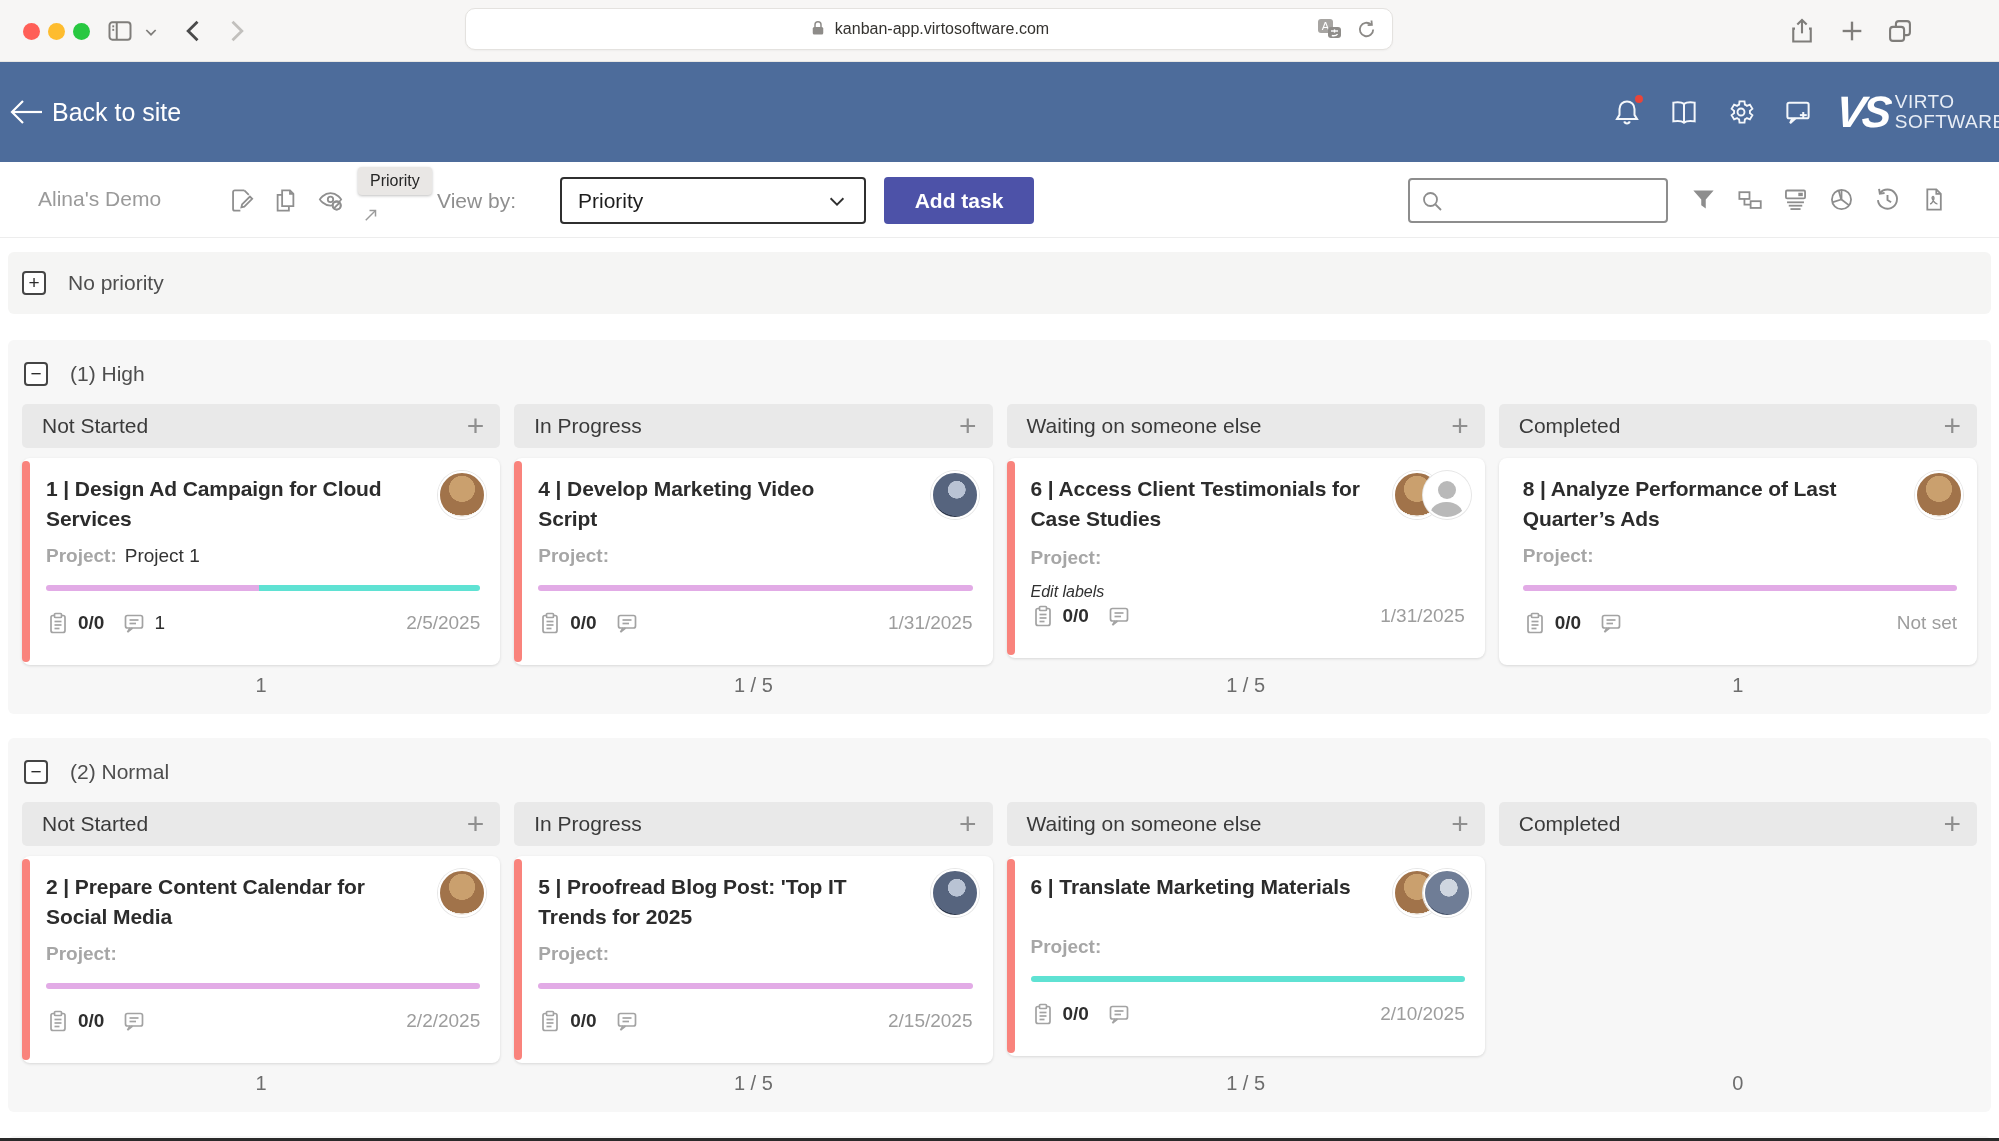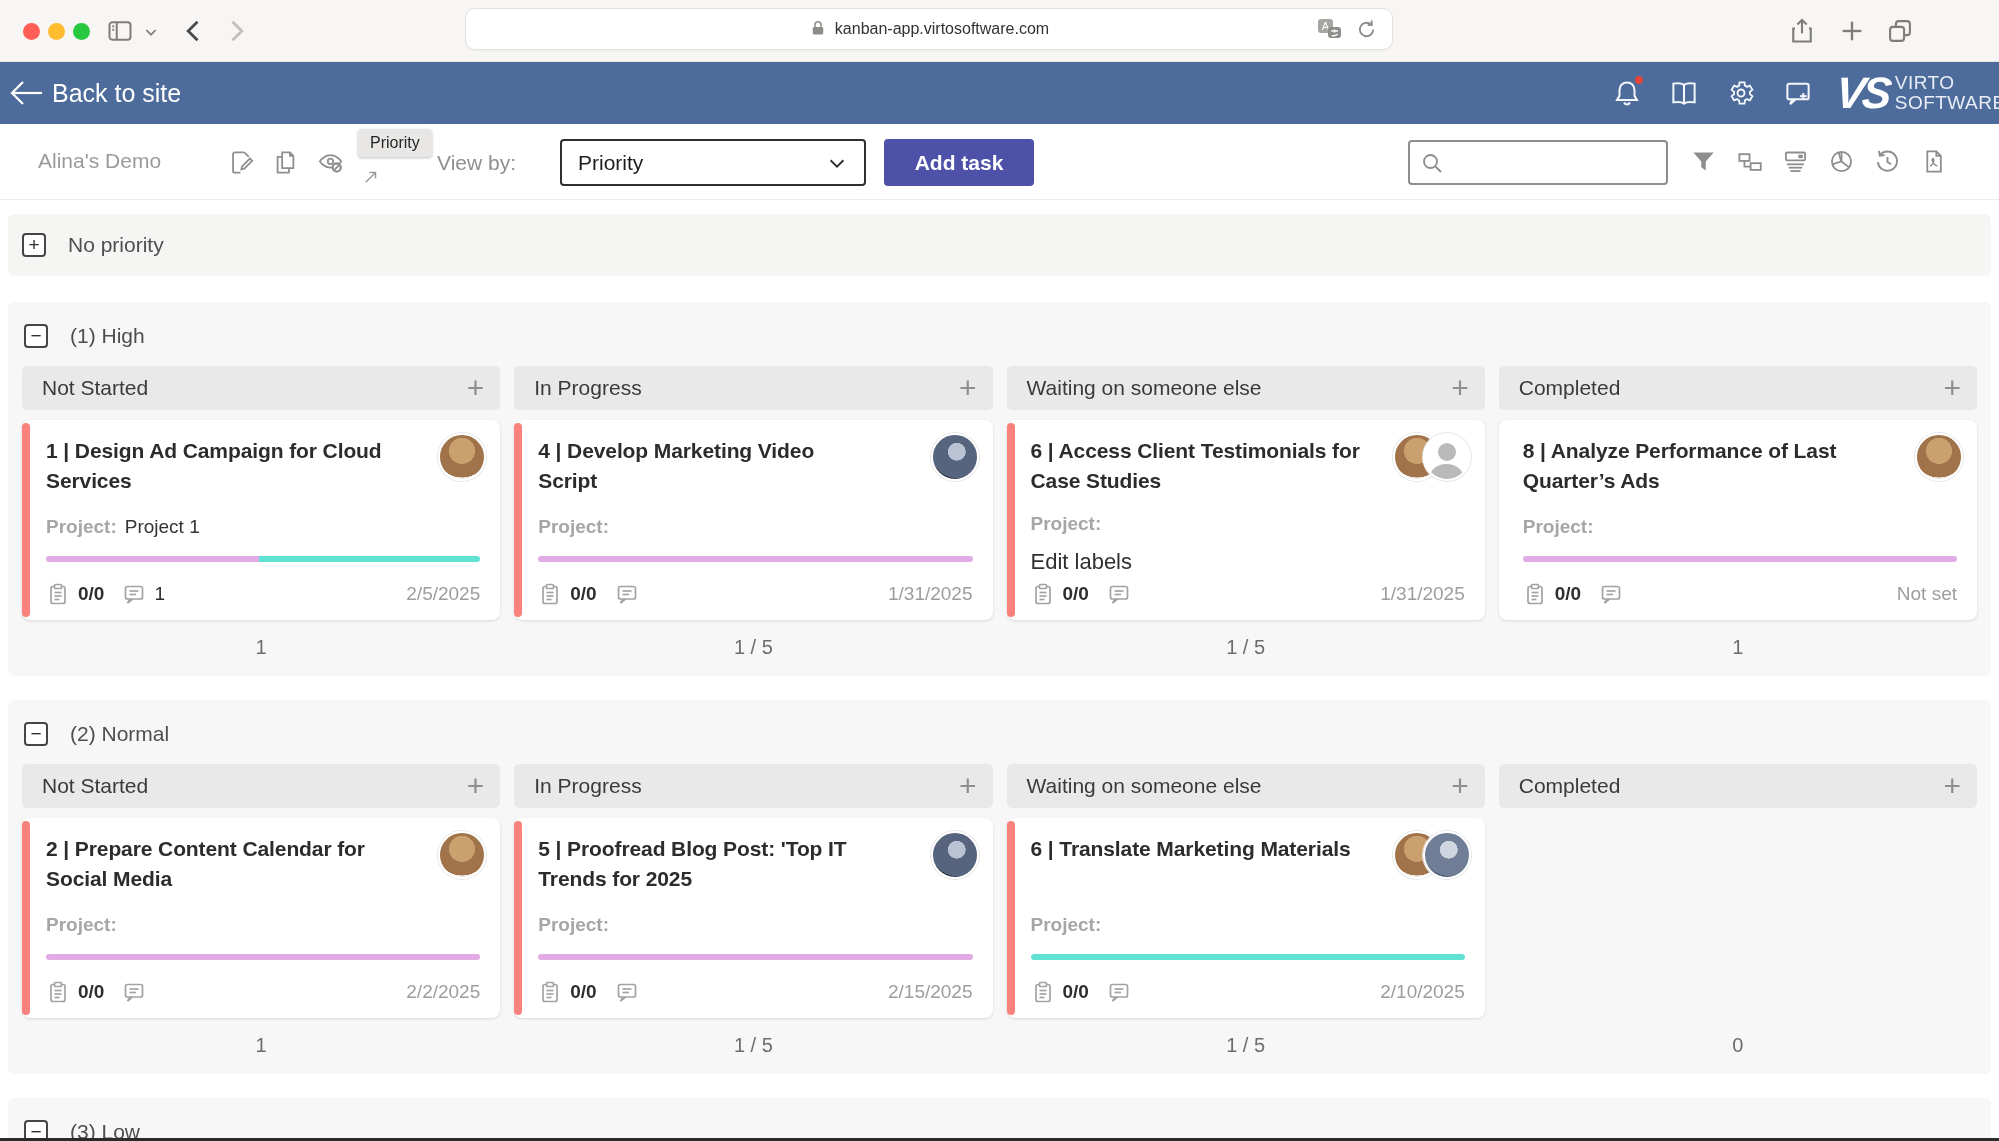--- a/index.html
+++ b/index.html
@@ -12,21 +12,21 @@
   .traffic { position:absolute; top:23px; width:17px; height:17px; border-radius:50%; }
   .nav-ic { position:absolute; top:17px; width:28px; height:28px; color:#7f7d7a; }
   .nav-ic.dark { color:#4a4a4a; } .nav-ic.dim { color:#c2c0bd; }
   .urlbar { position:absolute; left:465px; top:8px; width:928px; height:42px; background:#fff;
     border:1px solid #e4e2df; border-radius:10px; display:flex; align-items:center; justify-content:center;
     box-shadow:0 1px 2px rgba(0,0,0,.04); }
   .urlbar .host { font-size:16px; color:#34322f; margin-left:8px; }
   .urlbar-right { position:absolute; right:14px; top:0; height:100%; display:flex; align-items:center; gap:12px; color:#8b8986; }
 
   
-  .app-header { position:relative; height:62px; background:var(--header-blue); color:#fff; }
+  .app-header { position:relative; height:100px; background:var(--header-blue); color:#fff; }
   .back-link { position:absolute; left:10px; top:0; height:100%; display:flex; align-items:center; gap:8px;
     color:#fff; font-size:25px; cursor:pointer; }
   .boards-title { position:absolute; left:838px; top:0; height:100%; display:flex; align-items:center; gap:12px;
     color:#eef2f8; font-size:26px; }
   .hdr-icons { position:absolute; left:1612px; top:0; height:100%; display:flex; align-items:center; gap:27px; }
   .hdr-ic { position:relative; width:30px; height:30px; color:#f4f7fb; }
   .hdr-ic .dot { position:absolute; right:-3px; top:-4px; width:12px; height:12px; border-radius:50%;
     background:var(--badge-red); border:2px solid var(--header-blue); }
   .brand { position:absolute; left:1836px; top:0; height:100%; display:flex; align-items:center; gap:6px; }
   .brand .mark { font-size:44px; font-weight:bold; font-style:italic; color:#fff; letter-spacing:-3px;
@@ -68,39 +68,39 @@
   .section { background:#f7f7f7; border-radius:6px; padding:14px 14px 10px; margin-bottom:24px; }
   .section-head { display:flex; align-items:center; height:40px; padding-left:2px; margin-bottom:10px; }
   .columns { display:flex; gap:14px; align-items:stretch; }
   .column { flex:1; display:flex; flex-direction:column; min-height:300px; }
   .col-header { height:44px; background:#e9e9e9; border-radius:5px; display:flex; align-items:center;
     justify-content:space-between; padding:0 16px 0 20px; }
   .col-title { font-size:21px; color:#3a3a3a; }
   .col-add { font-size:30px; font-weight:300; color:#8f8f8f; line-height:1; cursor:pointer; }
   .cards { flex:1; padding-top:10px; }
   .card { position:relative; background:#fff; border-radius:8px; box-shadow:0 1px 3px rgba(0,0,0,.13);
-    min-height:200px; padding:16px 20px 14px 24px; display:flex; flex-direction:column; cursor:pointer; }
+    min-height:200px; padding:16px 20px 30px 24px; display:flex; flex-direction:column; cursor:pointer; }
   .card.striped::before { content:""; position:absolute; left:0; top:3px; bottom:3px; width:8px;
     border-radius:6px; background:var(--stripe); }
   .card-title { font-size:21px; font-weight:bold; color:#2c2c2c; line-height:1.45; padding-right:98px; letter-spacing:-.1px; }
   .avatars { position:absolute; top:13px; right:14px; display:flex; }
   .avatar { width:48px; height:48px; border-radius:50%; border:2px solid #fff; box-shadow:0 0 0 1px #e6e6e6; flex:none; }
   .avatar + .avatar { margin-left:-18px; z-index:-0; }
   .avatar.woman { background:radial-gradient(circle at 50% 36%, #caa06e 0 36%, #a1734a 37% 74%, #f0ebe4 75%); }
   .avatar.man { background:radial-gradient(circle at 54% 38%, #b9c3d4 0 24%, #56647e 25% 72%, #2d374b 73%); }
   .avatar.man2 { background:radial-gradient(circle at 54% 38%, #cfd6e0 0 24%, #6f7d96 25% 72%, #46536b 73%); }
   .avatar.placeholder { position:relative; background:#fff; overflow:hidden; }
   .avatar.placeholder::before { content:""; position:absolute; left:50%; top:18%; width:42%; height:42%;
     margin-left:-21%; border-radius:50%; background:#b9b9b9; }
   .avatar.placeholder::after { content:""; position:absolute; left:50%; top:66%; width:74%; height:60%;
     margin-left:-37%; border-radius:50%; background:#b9b9b9; }
   .project-row { margin-top:auto; font-size:19px; padding-top:10px; }
   .project-label { color:#a6a6a6;font-weight:bold; }
   .project-value { color:#333; margin-left:8px; }
-  .labels-text { margin-top:14px; font-size:22px; color:#303030; }
+  .labels-text { margin-top:14px; font-size:16px; color:#303030;font-style:italic; }
   .progress { margin-top:18px; height:6px; border-radius:3px; overflow:hidden; display:flex; }
   .progress .seg.pink { background:var(--bar-pink); }
   .progress .seg.teal { background:var(--bar-teal); }
   .card-footer { margin-top:20px; display:flex; align-items:center; gap:8px; }
   .card-footer.push { margin-top:auto; }
   .cf-ic { width:24px; height:24px; color:#a3a3a3; flex:none; }
   .cf-count { font-size:19px; color:#2e2e2e; font-weight:bold; margin-right:10px; }
   .cf-num { font-size:19px; color:#2e2e2e; }
   .cf-date { margin-left:auto; font-size:19px; color:#9d9d9d; }
   .col-footer { height:38px; display:flex; align-items:center; justify-content:center;

